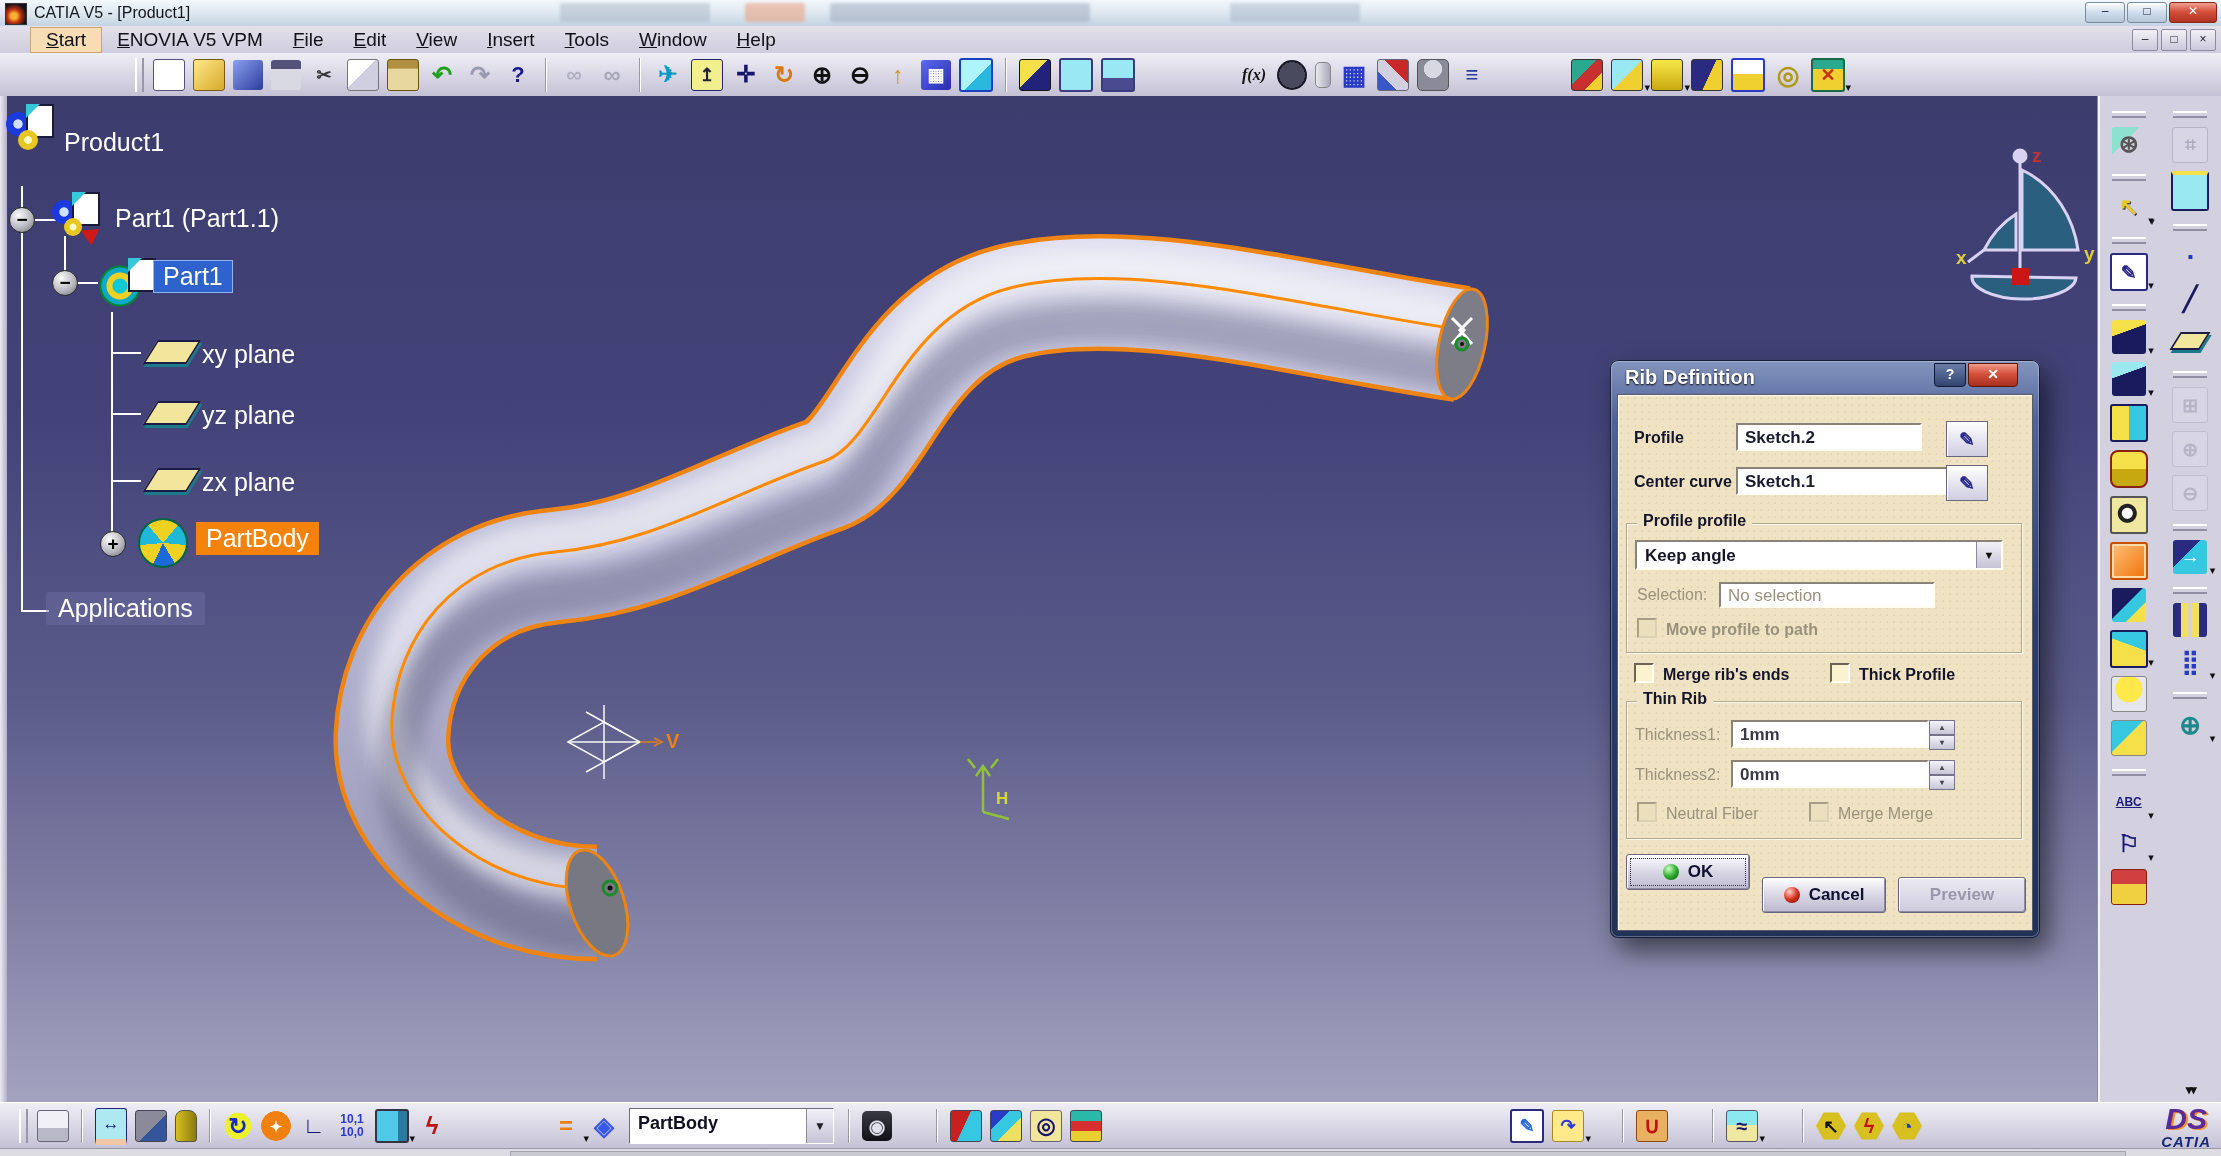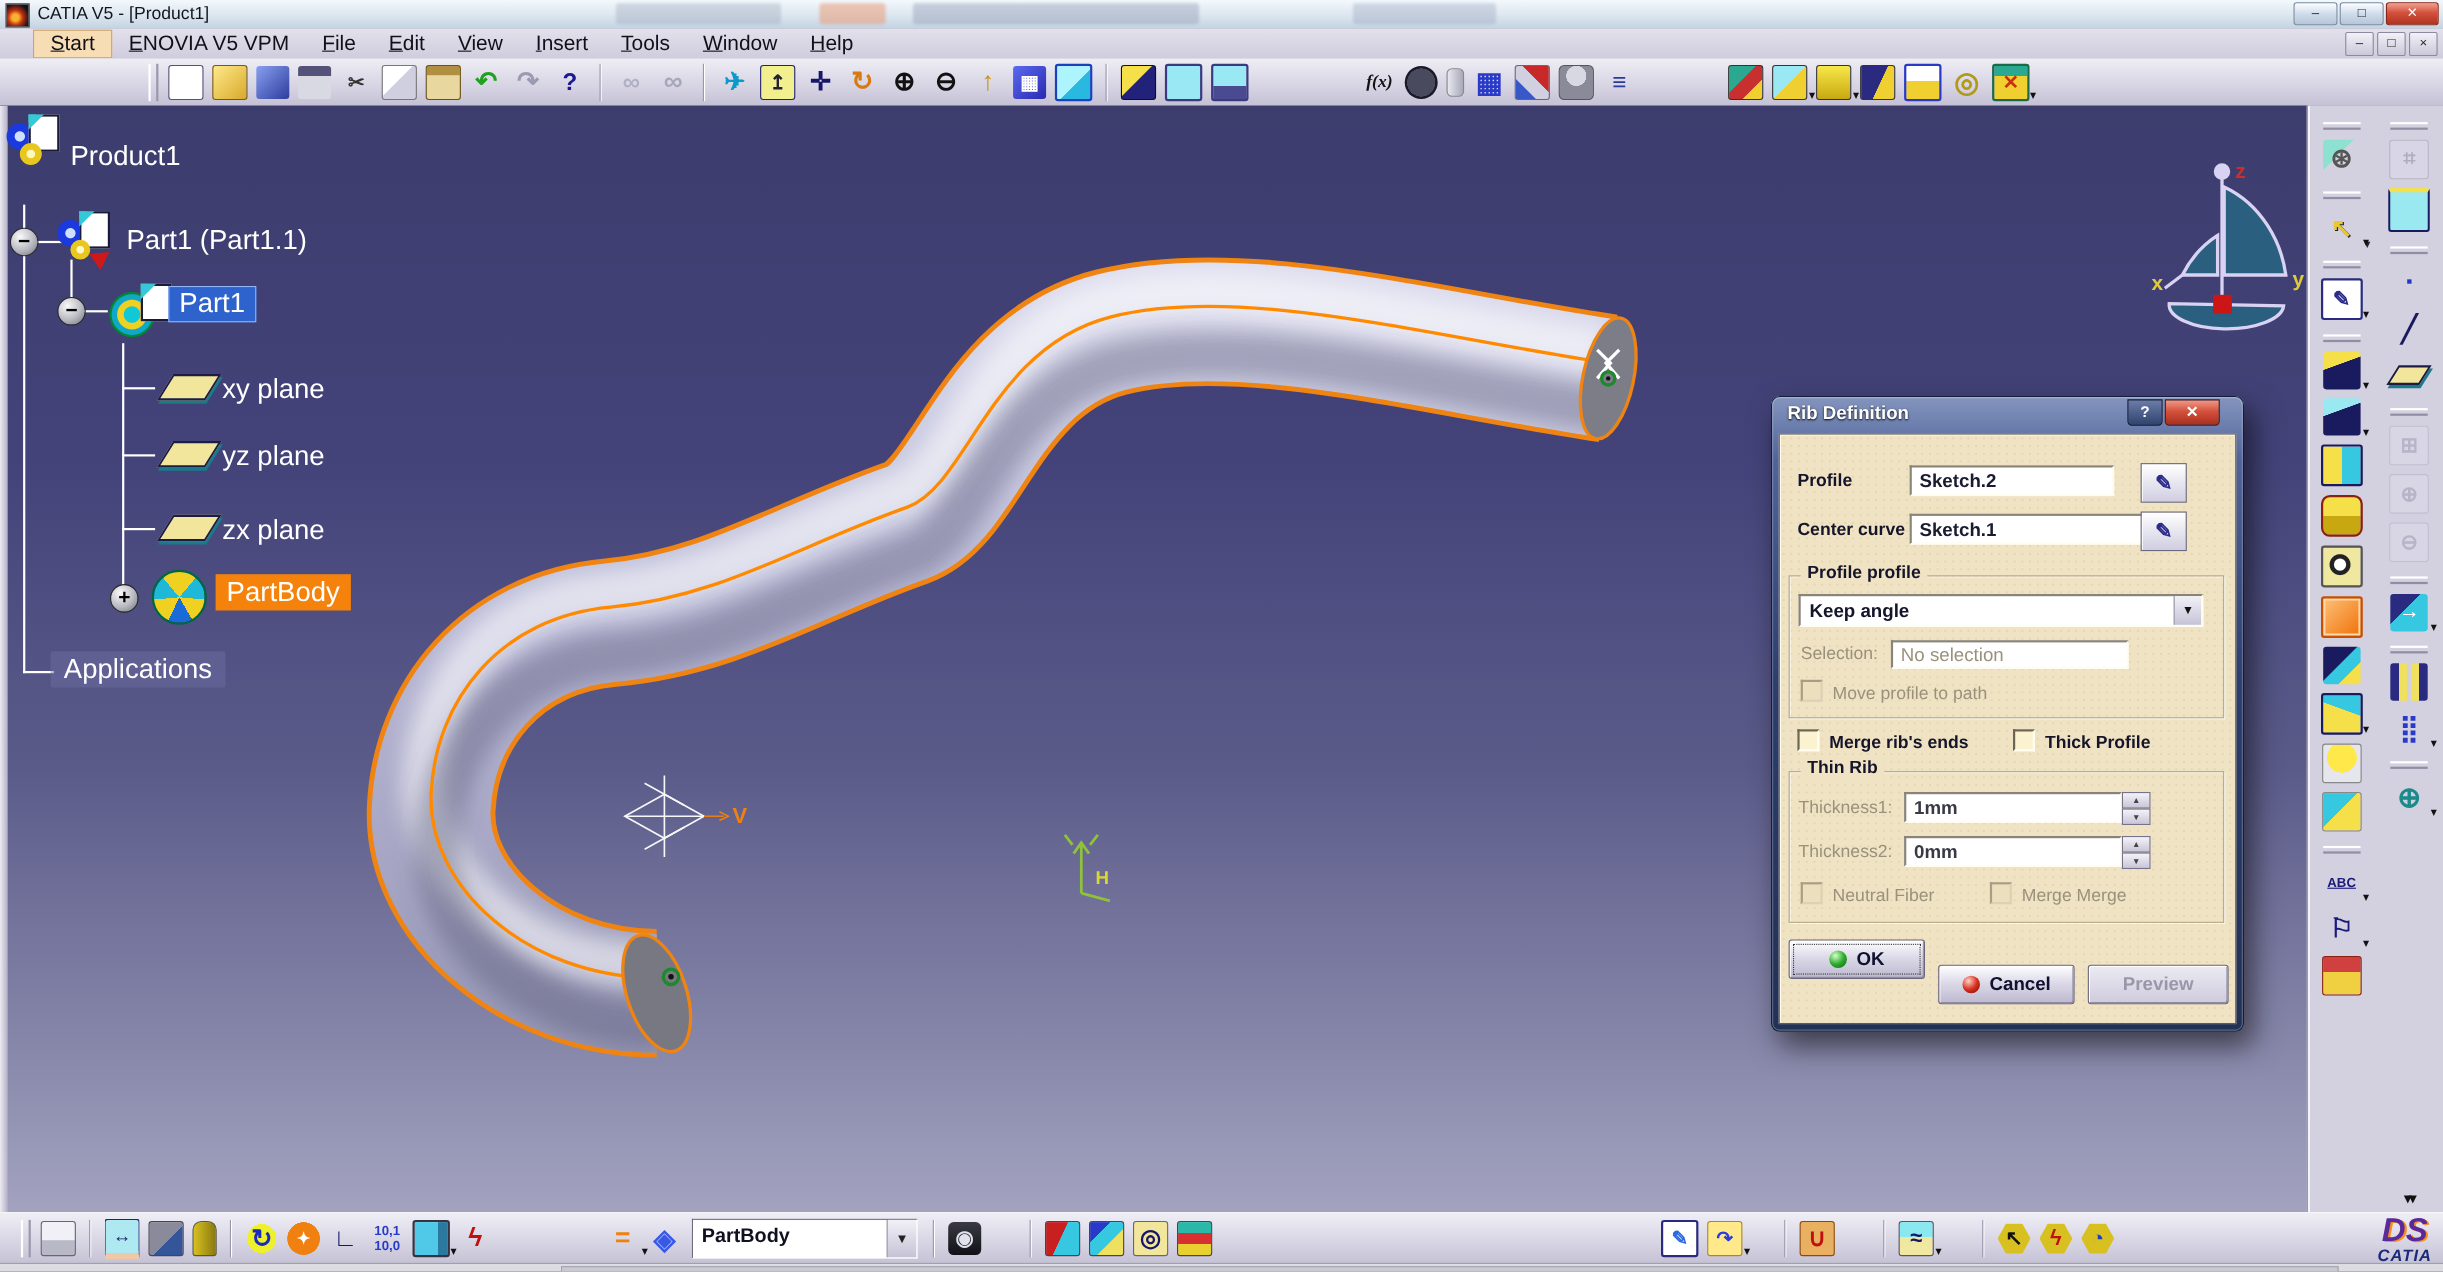--- a/index.html
+++ b/index.html
@@ -90,21 +90,21 @@
   .combo{display:flex;flex:none;height:34px;margin:0 6px;border:1px solid;border-color:#6f6b80 #fff #fff #6f6b80;background:#fff}
   .combo .val{padding:4px 8px;font-size:18px;font-weight:bold;color:#101020;min-width:160px}
   .combo .cbtn{width:26px;background:linear-gradient(180deg,#f2f1f7,#c6c2d6);border-left:1px solid #8d89a0;
     display:flex;align-items:center;justify-content:center;font-size:12px;color:#222}
 
   
   .dlg{position:absolute;left:1610px;top:264px;width:430px;height:578px;border-radius:8px;
     background:linear-gradient(180deg,#8496be 0%,#51639a 10%,#2c3d6e 45%,#223156 100%);
     box-shadow:8px 12px 26px rgba(0,0,0,.55),inset 0 0 0 1px #131d3a,inset 0 0 0 2px rgba(255,255,255,.28);
     padding:34px 7px 7px;box-sizing:border-box}
-  .dlg-title{position:absolute;top:6px;left:15px;color:#fff;font-size:17px;font-weight:bold;text-shadow:0 1px 2px #000}
+  .dlg-title{position:absolute;top:6px;left:15px;color:#fff;font-size:20px;font-weight:bold;text-shadow:0 1px 2px #000}
   .dlg-help{position:absolute;top:3px;right:74px;width:30px;height:22px;border-radius:0 0 4px 4px;
     background:linear-gradient(180deg,#6b7ca8,#31436f);border:1px solid #101a34;color:#fff;
     text-align:center;line-height:20px;font-weight:bold;font-size:14px}
   .dlg-close{position:absolute;top:3px;right:22px;width:48px;height:22px;border-radius:0 0 4px 4px;
     background:linear-gradient(180deg,#f09a86,#d4513c 45%,#a82f1e);border:1px solid #5e150a;color:#fff;
     text-align:center;line-height:20px;font-weight:bold;font-size:14px}
   .dlg-client{position:relative;width:100%;height:100%;background:#f0e3c3;box-sizing:border-box;
     border:1px solid #5a5a66;box-shadow:inset 1px 1px 0 #fffdf2;
     background-image:radial-gradient(#e4d6b2 1px,transparent 1px);background-size:7px 7px;
     font-size:16px;font-weight:bold;color:#14142a}
@@ -400,21 +400,21 @@
           </span>
 
         <div class="fset" style="left:8px;top:128px;width:394px;height:128px">
           <span class="legend">Profile profile</span>
           <div class="dsel" style="left:8px;top:16px;width:368px;height:30px">
             <span class="val">Keep angle</span>
             <span class="cbtn">▼</span>
           </div>
           <span class="dl gray" style="left:10px;top:62px;font-weight:normal">Selection:</span>
           <span class="inp gray" style="left:92px;top:58px;width:216px;height:26px;line-height:23px;color:#9a917c;font-weight:normal">No selection</span>
-          <span class="dl gray" style="left:10px;top:94px;font-weight:normal"><span class="cb dis"></span><span>Move profile to path</span></span>
+          <span class="dl gray" style="left:10px;top:94px;font-weight:bold"><span class="cb dis"></span><span>Move profile to path</span></span>
         </div>
 
         <span class="dl" style="left:16px;top:268px"><span class="cb"></span><span>Merge rib's ends</span></span>
         <span class="dl" style="left:212px;top:268px"><span class="cb"></span><span>Thick Profile</span></span>
 
         <div class="fset" style="left:8px;top:306px;width:394px;height:136px">
           <span class="legend">Thin Rib</span>
           <span class="dl gray" style="left:8px;top:24px;font-weight:normal">Thickness1:</span>
           <span class="inp" style="left:104px;top:18px;width:198px;color:#3a3a46">1mm</span>
           <span class="spn" style="left:302px;top:18px">

